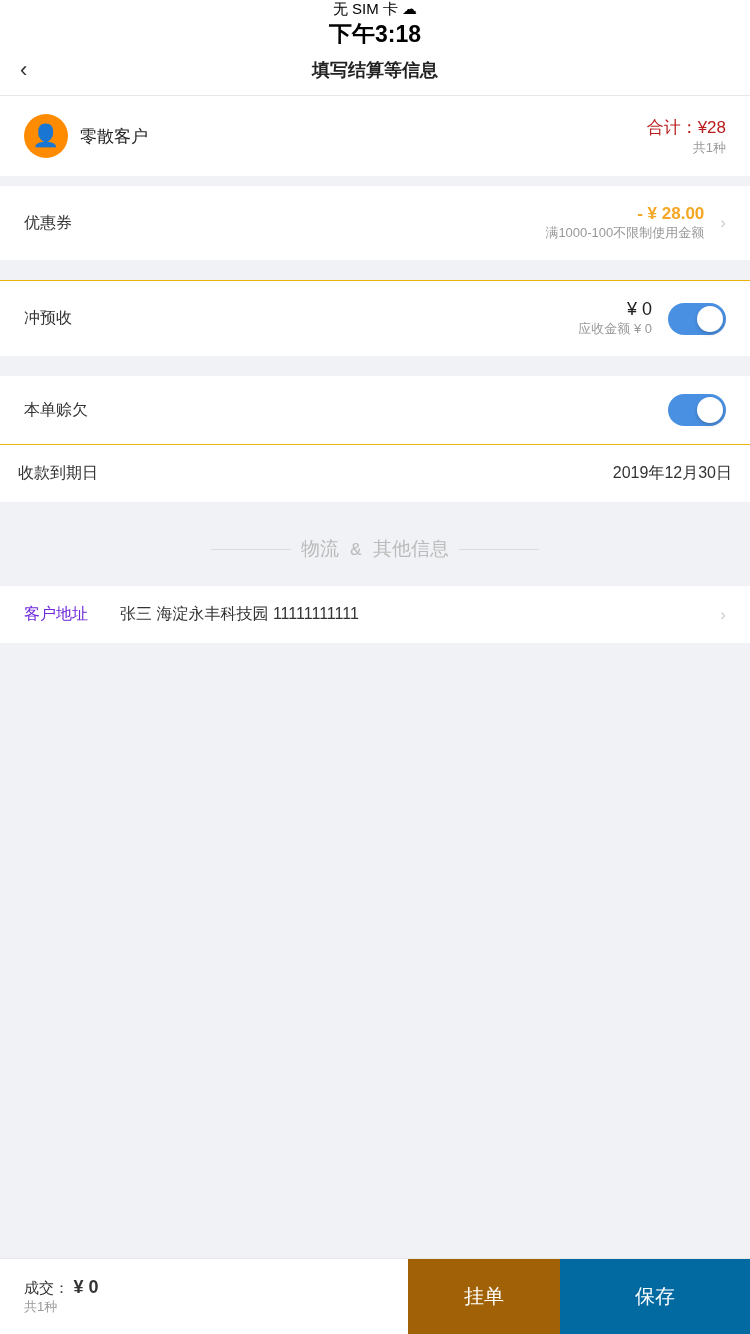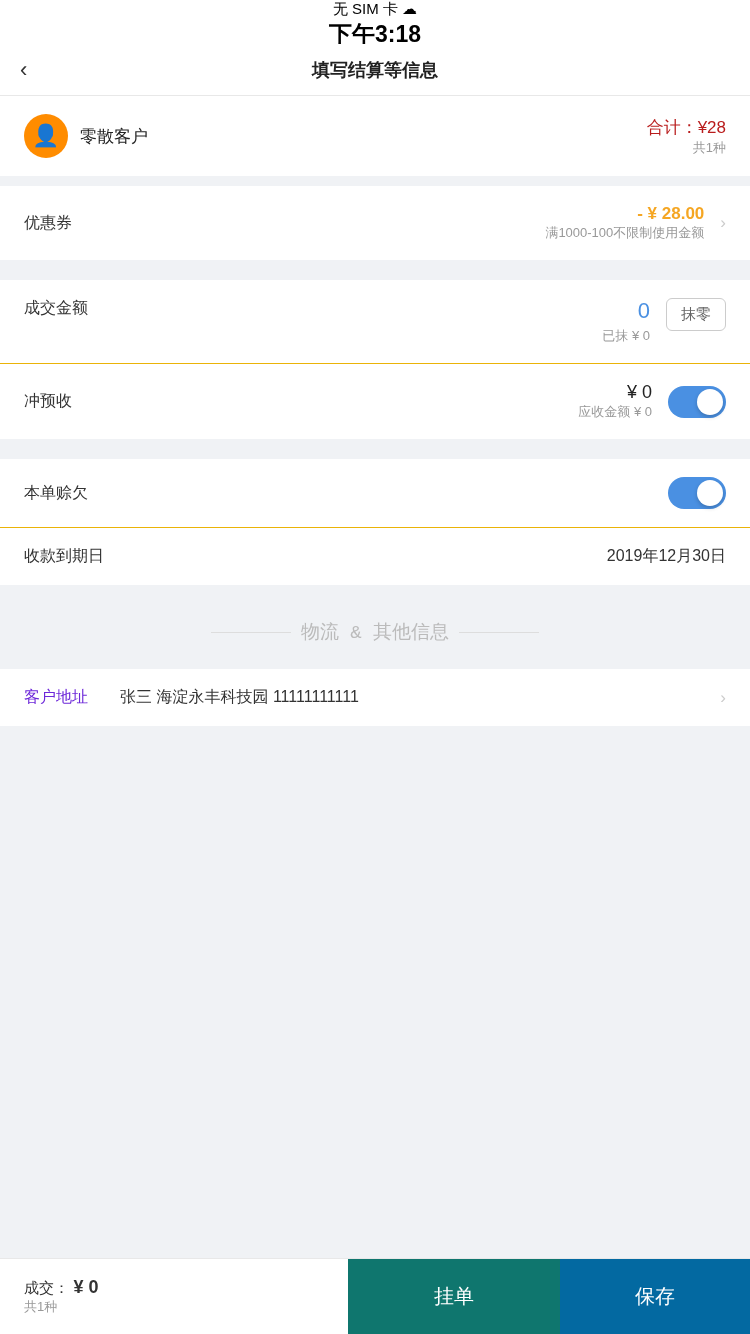--- a/index.html
+++ b/index.html
@@ -219,21 +219,21 @@
       height: 1px;
       background: #ddd;
       vertical-align: middle;
       margin: 0 10px;
     }
 
     
     .date-row {
       display: flex;
       align-items: center;
-      padding: 18px 24px;
+      padding: 18px 18px;
       gap: 20px;
     }
     .date-label {
       font-size: 16px;
       color: #333;
     }
     .date-value {
       font-size: 16px;
       color: #333;
     }
@@ -279,23 +279,23 @@
     .bottom-total-value {
       font-size: 18px;
       color: #333;
       font-weight: 600;
     }
     .bottom-count {
       font-size: 13px;
       color: #999;
     }
     .btn-hang {
-      width: 212px;
+      width: 152px;
       height: 76px;
-      background: #0f766e;
+      background: #a16207;
       color: #fff;
       font-size: 20px;
       font-weight: 500;
       border: none;
       cursor: pointer;
       display: flex;
       align-items: center;
       justify-content: center;
     }
     .btn-save {
@@ -364,30 +364,20 @@
           <div class="discount-note">满1000-100不限制使用金额</div>
         </div>
         <span class="chevron">›</span>
       </div>
     </div>
   </div>
 
   <div class="section-gap"></div>
 
   <div class="section">
-    <div class="row-item" style="border-top: none; align-items: flex-start;">
-      <span class="row-label">成交金额</span>
-      <div class="row-right" style="align-items: flex-start;">
-        <div>
-          <div class="row-value-blue">0</div>
-          <div class="row-sub">已抹  ¥ 0</div>
-        </div>
-        <button class="round-zero-btn">抹零</button>
-      </div>
-    </div>
 
     <div class="row-item">
       <span class="row-label">冲预收</span>
       <div class="row-right">
         <div class="multi-row-right">
           <div class="chongyu-value">¥ 0</div>
           <div class="chongyu-sub">应收金额 ¥ 0</div>
         </div>
         <div class="toggle-wrap">
           <div class="toggle-track">

